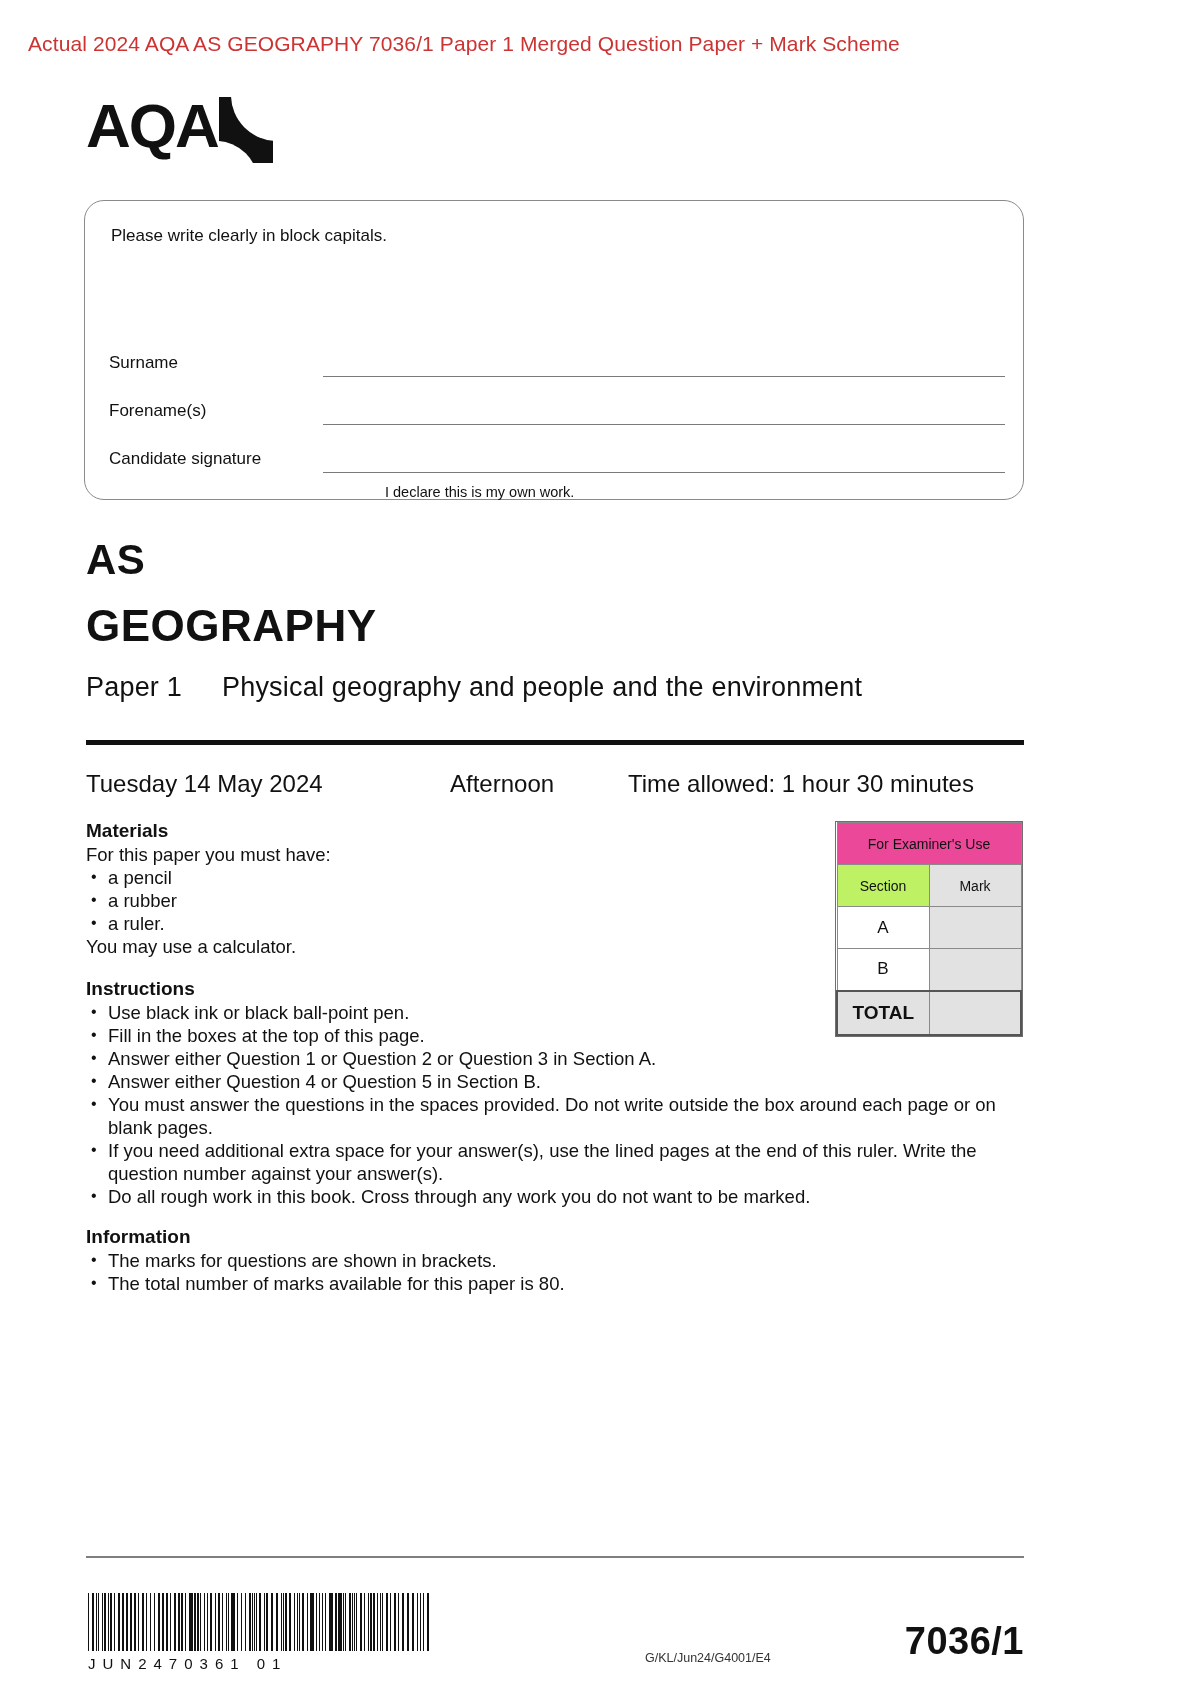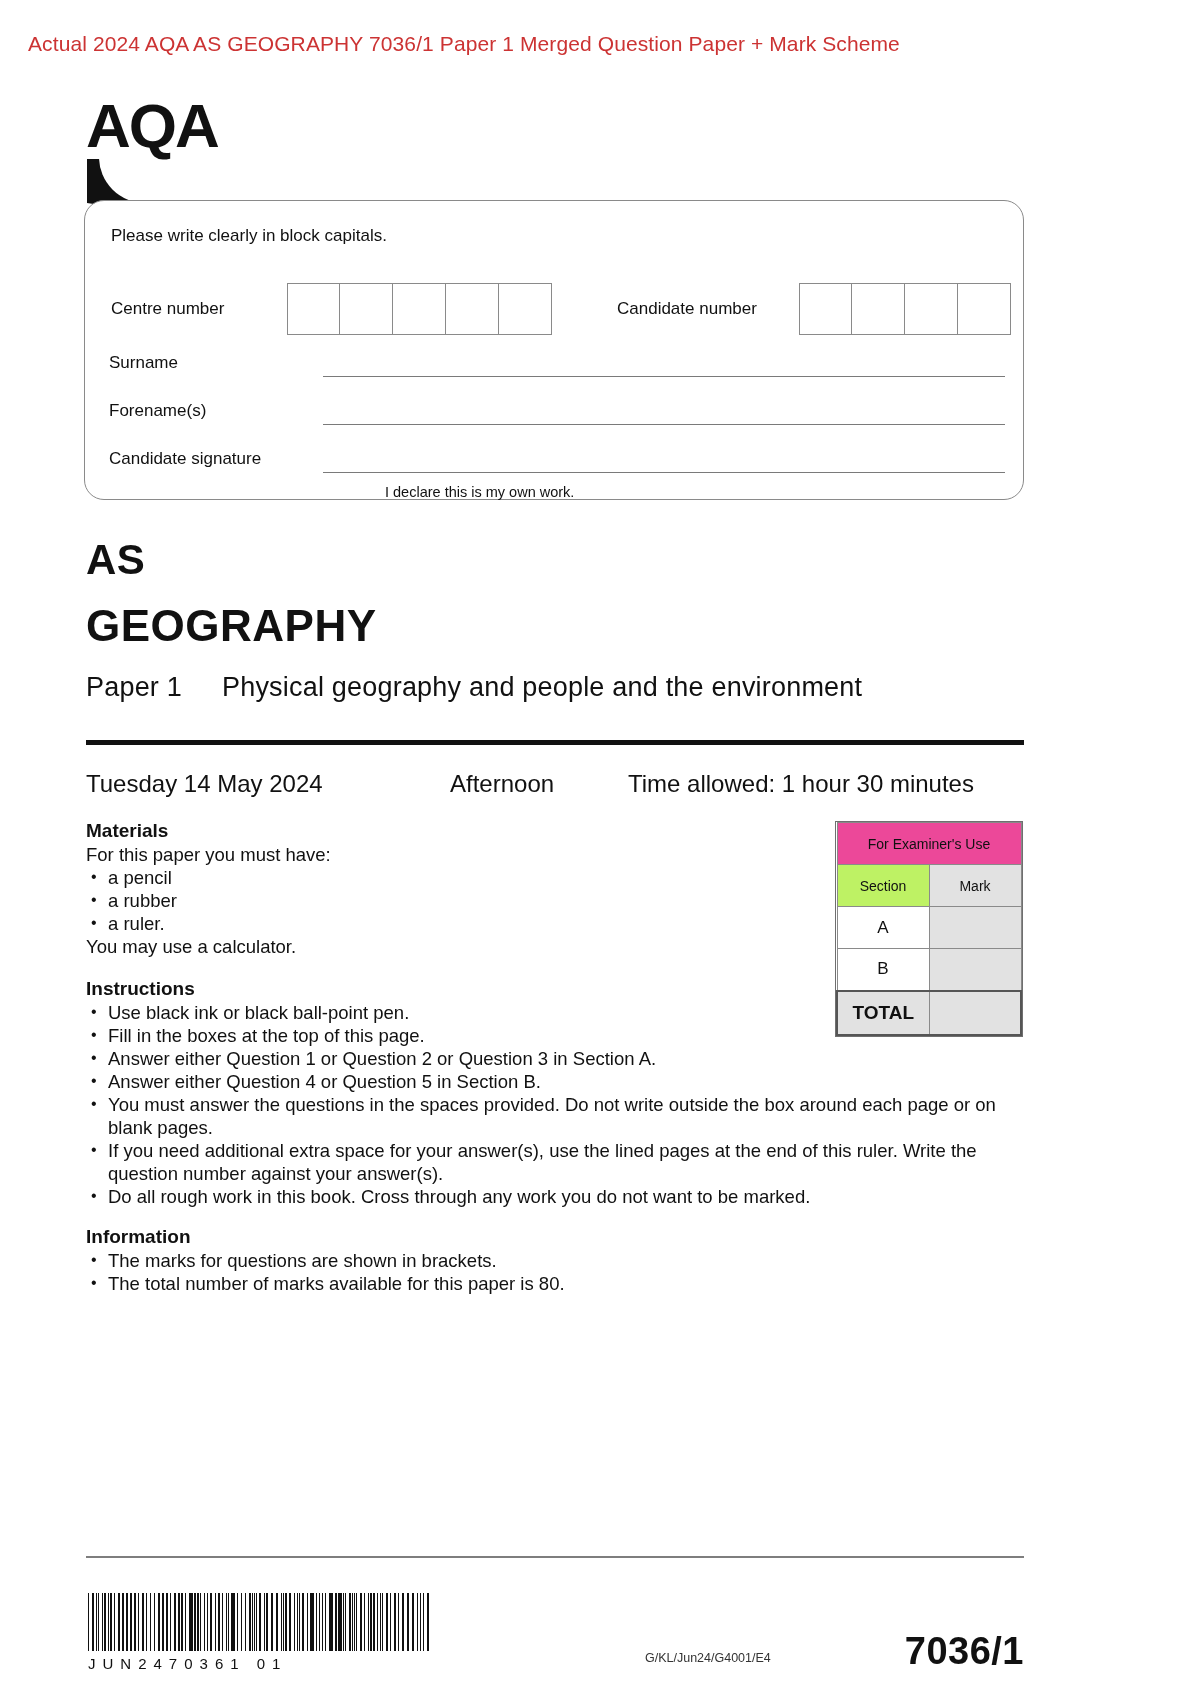--- a/index.html
+++ b/index.html
@@ -31,21 +31,20 @@
     letter-spacing: 0.1px;
   }
 
   
   .logo-wrap {
     position: absolute;
     left: 86px;
     top: 95px;
     display: flex;
     align-items: flex-start;
-    flex-direction: column;
   }
   .logo-text {
     font-family: "Liberation Sans", sans-serif;
     font-size: 62px;
     font-weight: bold;
     letter-spacing: -2px;
     line-height: 62px;
     color: #111;
   }
   .logo-mark {
@@ -308,56 +307,37 @@
     color: #333;
   }
   .footer-paper {
     position: absolute;
     right: 176px;
     top: 1620px;
     font-size: 38px;
     font-weight: bold;
     color: #111;
     letter-spacing: 0.5px;
-    margin-top: 10px;
   }
 </style>
 </head>
 <body>
 
 <div class="page">
 
   <div class="red-heading">Actual 2024 AQA AS GEOGRAPHY 7036/1 Paper 1 Merged Question Paper + Mark Scheme</div>
 
   <div class="logo-wrap">
     <span class="logo-text">AQA</span>
     <span class="logo-mark"></span>
   </div>
 
   <div class="cand-box">
     <div class="cand-instruction">Please write clearly in block capitals.</div>
 
-    <div class="row-centre">
-      <span class="lbl centre-label">Centre number</span>
-      <div class="boxes centre">
-        <div class="cell"></div>
-        <div class="cell"></div>
-        <div class="cell"></div>
-        <div class="cell"></div>
-        <div class="cell"></div>
-      </div>
-
-      <span class="lbl candidate-label">Candidate number</span>
-      <div class="boxes candidate">
-        <div class="cell"></div>
-        <div class="cell"></div>
-        <div class="cell"></div>
-        <div class="cell"></div>
-      </div>
-    </div>
 
     <div class="field-row r-surname">
       <span class="lbl">Surname</span>
       <span class="rule"></span>
     </div>
     <div class="field-row r-forename">
       <span class="lbl">Forename(s)</span>
       <span class="rule"></span>
     </div>
     <div class="field-row r-signature">

